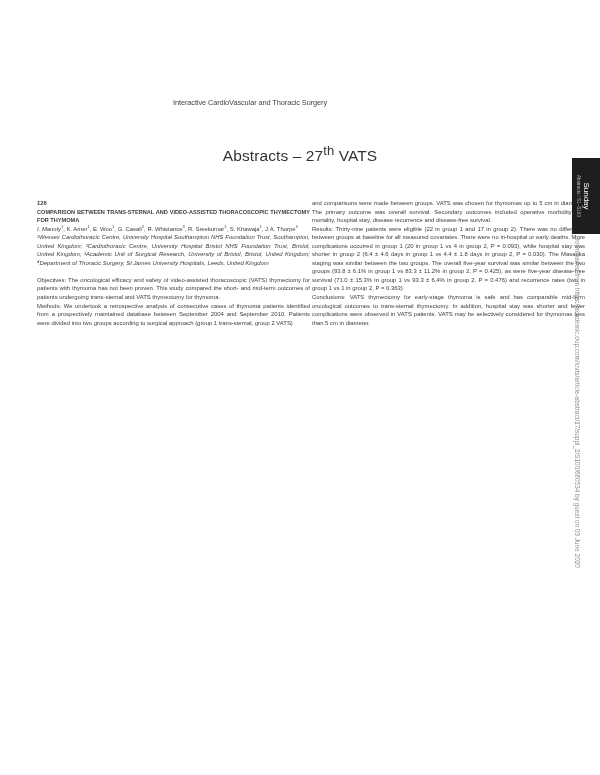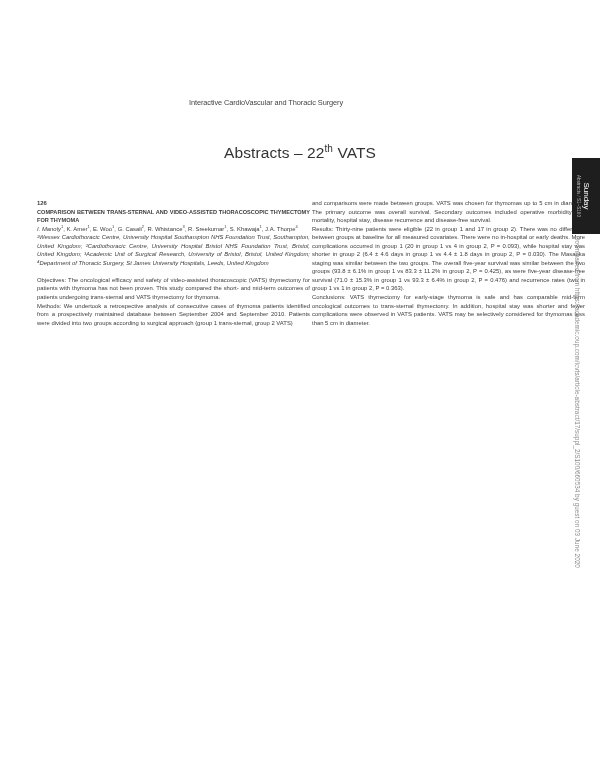--- a/index.html
+++ b/index.html
@@ -3,27 +3,27 @@
   <meta charset="utf-8">
   <style>
     html, body { margin: 0; padding: 0; }
     body {
       width: 600px; height: 775px; position: relative; overflow: hidden;
       background: #ffffff; color: #3a3a3a;
       font-family: "Liberation Sans", "DejaVu Sans", sans-serif;
     }
     .journal-header {
       position: absolute; top: 98px; left: 0; width: 500px;
-      text-align: center; font-size: 7.4px; color: #444; letter-spacing: -0.1px; padding-left: 16px;
+      text-align: center; font-size: 7.4px; color: #444; letter-spacing: -0.1px;
     }
     .abstracts-title {
       position: absolute; top: 143px; left: 0; width: 600px;
       text-align: center; font-size: 15.5px; color: #333; letter-spacing: 0.1px;
     }
-    .abstracts-title sup { font-size: 10px; }
+    .abstracts-title sup { font-size: 13px; }
     .col {
       position: absolute; top: 199px; width: 273px;
       font-size: 5.9px; line-height: 8.55px; color: #3c3c3c; text-align: justify;
     }
     .col.left { left: 37px; }
     .col.right { left: 312px; }
     .col p { margin: 0; }
     .abs-number { font-weight: bold; }
     .abs-title { font-weight: bold; text-transform: uppercase; font-size: 5.6px; }
     .affil { font-style: italic; }
@@ -48,21 +48,21 @@
       position: absolute; left: 578px; top: 236px;
       transform-origin: 0 0; transform: rotate(90deg) translateY(-3px);
       color: #8a8a8a; font-size: 6.3px; white-space: nowrap; letter-spacing: 0.05px;
     }
   </style>
 </head>
 <body>
 
 <div class="journal-header">Interactive CardioVascular and Thoracic Surgery</div>
 
-<div class="abstracts-title"><span>Abstracts – 22</span><sup>th</sup><span> VATS</span></div>
+<div class="abstracts-title"><span>Abstracts – 27</span><sup>th</sup><span> VATS</span></div>
 
 <div class="col left">
   <p class="abs-number">126</p>
   <p class="abs-title">Comparison between trans-sternal and video-assisted thoracoscopic thymectomy for thymoma</p>
   <p id="authors"><span class="it">I. Manoly</span><sup class="s">1</sup>, <span>K. Amer</span><sup class="s">1</sup>, <span>E. Woo</span><sup class="s">1</sup>, <span>G. Casali</span><sup class="s">2</sup>, <span>R. Whistance</span><sup class="s">3</sup>, <span>R. Sreekumar</span><sup class="s">1</sup>, <span>S. Khawaja</span><sup class="s">1</sup>, <span>J.A. Thorpe</span><sup class="s">4</sup></p>
   <p class="affil">¹Wessex Cardiothoracic Centre, University Hospital Southampton NHS Foundation Trust, Southampton, United Kingdom; ²Cardiothoracic Centre, University Hospital Bristol NHS Foundation Trust, Bristol, United Kingdom; ³Academic Unit of Surgical Research, University of Bristol, Bristol, United Kingdom; ⁴Department of Thoracic Surgery, St James University Hospitals, Leeds, United Kingdom</p>
   <div class="gap"></div>
   <p>Objectives: The oncological efficacy and safety of video-assisted thoracoscopic (VATS) thymectomy for patients with thymoma has not been proven. This study compared the short- and mid-term outcomes of patients undergoing trans-sternal and VATS thymectomy for thymoma.</p>
   <p>Methods: We undertook a retrospective analysis of consecutive cases of thymoma patients identified from a prospectively maintained database between September 2004 and September 2010. Patients were divided into two groups according to surgical approach (group 1 trans-sternal, group 2 VATS)</p>
 </div>

